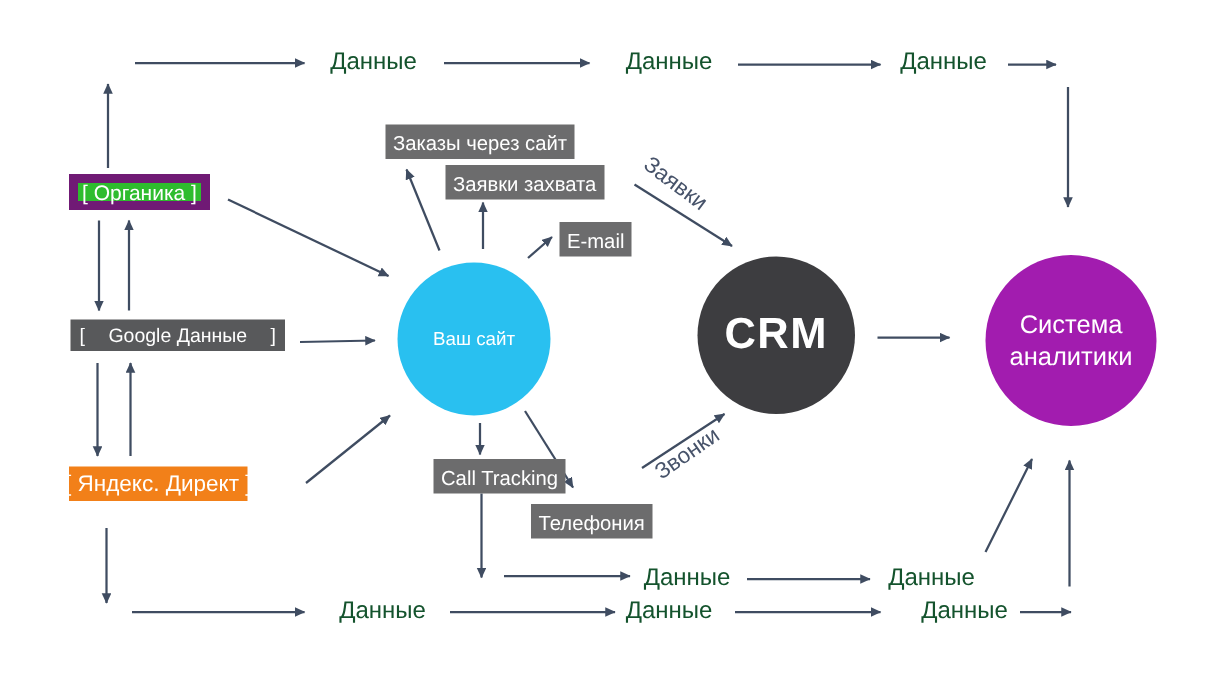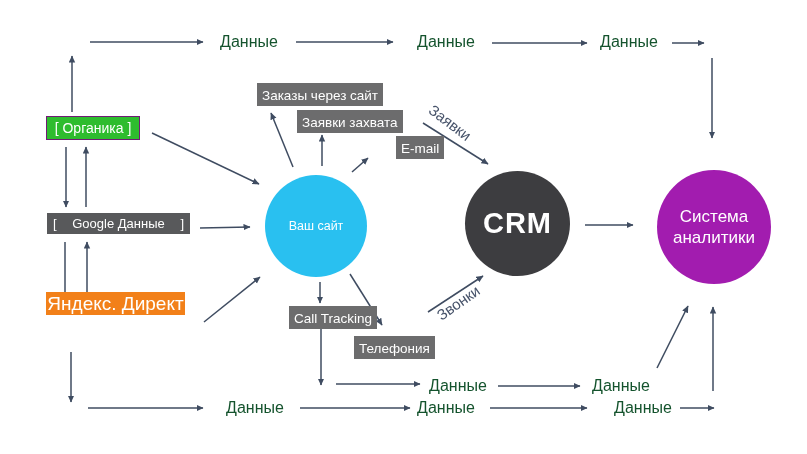--- a/index.html
+++ b/index.html
@@ -19,29 +19,29 @@
     font-size:13.5px; line-height:16px; padding:5px 5px 2px; white-space:nowrap;
   }
   .srcbox {
     position:absolute; color:#ffffff; display:flex; align-items:center;
     justify-content:center; white-space:nowrap; box-sizing:border-box;
   }
   .circle {
     position:absolute; border-radius:50%; color:#ffffff; display:flex;
     align-items:center; justify-content:center; text-align:center;
   }
-  #node-organic { left:46px; top:116px; width:94px; height:24px; font-size:14px; border:1px solid #701a75; }
+  #node-organic { left:46px; top:116px; width:94px; height:24px; font-size:14px; border:6px solid #701a75; }
   #node-google  { left:47px; top:213px; width:143px; height:21px; font-size:13px; justify-content:space-between; padding:0 6px; }
-  #node-yandex  { left:46px; top:292px; width:139px; height:23px; font-size:19px; }
+  #node-yandex  { left:46px; top:311px; width:119px; height:23px; font-size:15px; }
   #node-site      { left:265px; top:175px; width:102px; height:102px; font-size:12.5px;align-items:center; }
   #node-crm       { left:465px; top:171px; width:105px; height:105px; font-size:29px; font-weight:700; letter-spacing:1px; }
   #node-analytics { left:657px; top:170px; width:114px; height:114px; font-size:17px; line-height:1.25; padding:0 8px; box-sizing:border-box; }
   #chip-orders       { left:257px; top:83px; }
   #chip-form         { left:297px; top:110px; }
-  #chip-email        { left:373px; top:136px;margin-left:23px; }
+  #chip-email        { left:373px; top:148px; }
   #chip-calltracking { left:289px; top:306px; }
   #chip-telephony    { left:354px; top:336px; }
   #lbl-zayavki { left:426px; top:114px; transform:rotate(37deg); transform-origin:center; }
   #lbl-zvonki  { left:434px; top:294px; transform:rotate(-35deg); transform-origin:center; }
   #d1 { left:207px; top:33px; }
   #d2 { left:404px; top:33px; }
   #d3 { left:587px; top:33px; }
   #d4 { left:213px; top:399px; }
   #d5 { left:416px; top:377px; }
   #d6 { left:579px; top:377px; }

